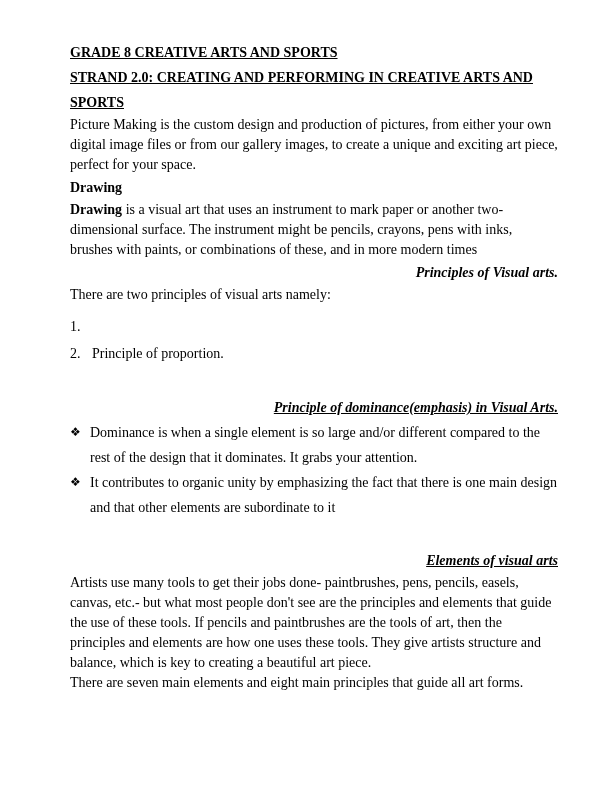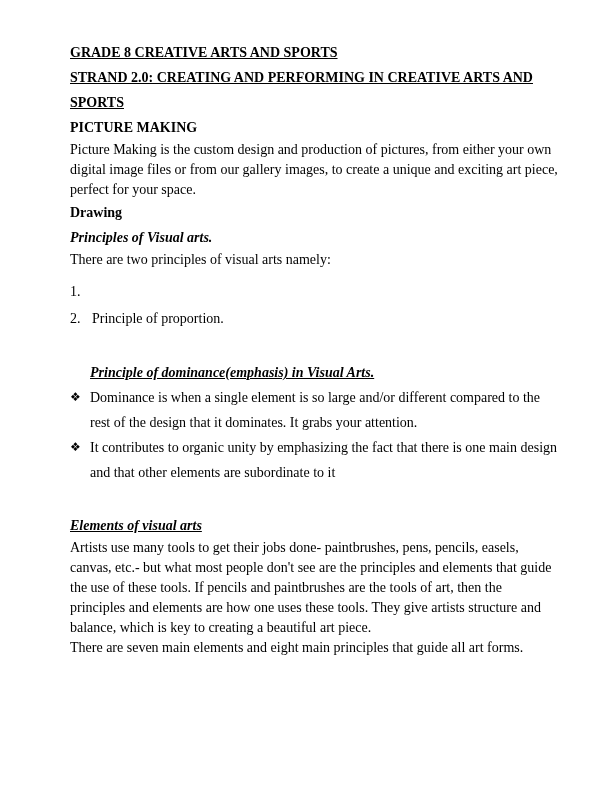--- a/index.html
+++ b/index.html
@@ -13,21 +13,21 @@
     overflow: hidden;
   }
   .page {
     width: 612px;
     height: 792px;
     padding: 40px 54px 30px 70px;
   }
   .line { line-height: 25px; }
   .h-bold { font-weight: bold; }
   .h-underline { text-decoration: underline; }
-  .h-italic { font-style: italic; }
+  .h-italic { font-style: italic; text-align: right; }
   p.body-text { line-height: 20px; text-align: left; }
   .mt-sm { }
   .mt-lg { margin-top: 28px; }
   .numbered-list { margin-top: 8px; }
   .num-item { display: flex; line-height: 27px; }
   .num-marker { width: 22px; flex: 0 0 22px; }
   .bullet-list { }
   .bullet-item { display: flex; line-height: 25px; }
   .bullet-marker { width: 20px; flex: 0 0 20px; font-size: 12px; }
   .bullet-text { flex: 1; }
@@ -35,26 +35,26 @@
 </style>
 </head>
 <body>
 
 <div class="page">
 
   <div class="line h-bold h-underline">GRADE 8 CREATIVE ARTS AND SPORTS</div>
 
   <div class="line h-bold h-underline">STRAND 2.0: CREATING AND PERFORMING IN CREATIVE ARTS AND SPORTS</div>
 
-  <div class="line h-bold">PICTURE MAKING</div>
 
   <p class="body-text">Picture Making is the custom design and production of pictures, from either your own digital image files or from our gallery images, to create a unique and exciting art piece, perfect for your space.</p>
 
   <div class="line h-bold">Drawing</div>
 
+  <p class="body-text"><span class="h-bold">Drawing</span><span> is a visual art that uses an instrument to mark paper or another two-dimensional surface. The instrument might be pencils, crayons, pens with inks, brushes with paints, or combinations of these, and in more modern times</span></p>
 
   <div class="line h-bold h-italic">Principles of Visual arts.</div>
 
   <p class="body-text mt-sm">There are two principles of visual arts namely:</p>
 
   <div class="numbered-list">
     <div class="num-item">
       <span class="num-marker">1.</span>
     </div>
     <div class="num-item">

